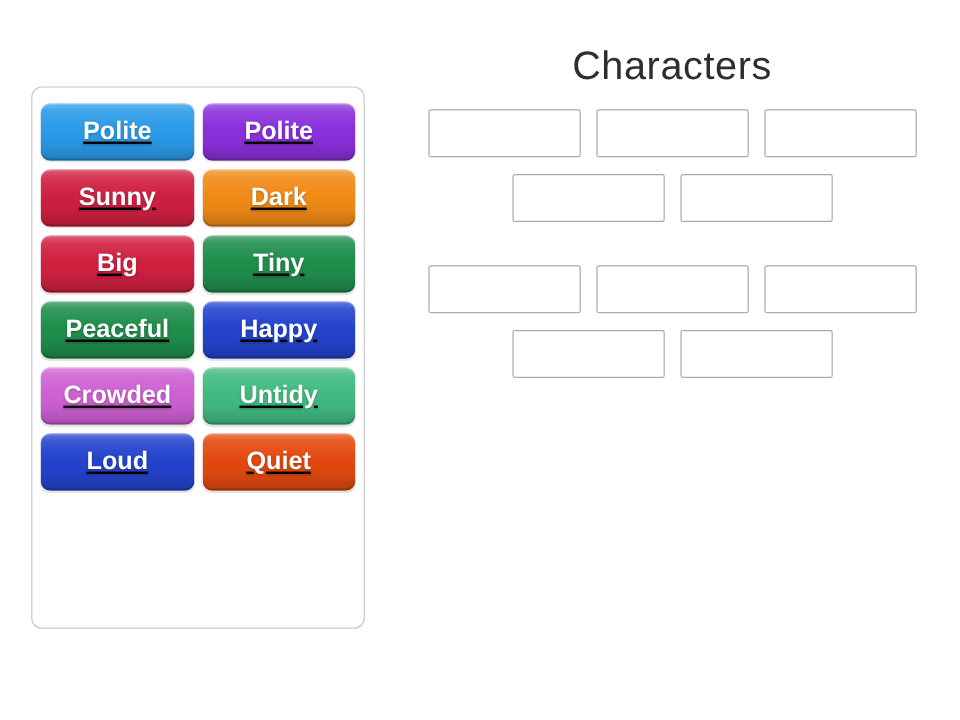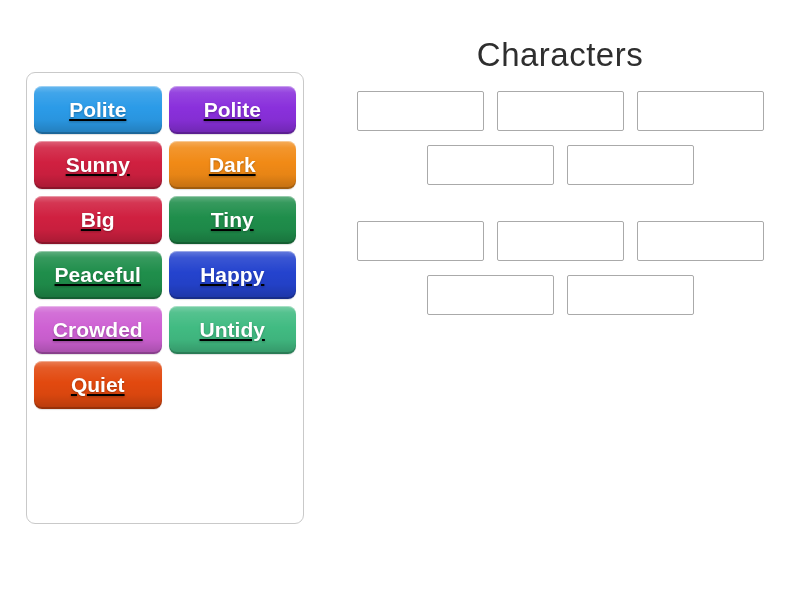--- a/index.html
+++ b/index.html
@@ -88,20 +88,21 @@
   <div class="tile" style="background-color: rgb(43, 155, 232);">Polite</div>
   <div class="tile" style="background-color: rgb(138, 48, 220);">Polite</div>
   <div class="tile" style="background-color: rgb(208, 32, 64);">Sunny</div>
   <div class="tile" style="background-color: rgb(241, 138, 22);">Dark</div>
   <div class="tile" style="background-color: rgb(208, 32, 64);">Big</div>
   <div class="tile" style="background-color: rgb(31, 142, 75);">Tiny</div>
   <div class="tile" style="background-color: rgb(31, 142, 75);">Peaceful</div>
   <div class="tile" style="background-color: rgb(36, 67, 206);">Happy</div>
   <div class="tile" style="background-color: rgb(206, 97, 211);">Crowded</div>
   <div class="tile" style="background-color: rgb(65, 187, 130);">Untidy</div>
+  <div class="tile" style="background-color: rgb(36, 67, 206);">Loud</div>
   <div class="tile" style="background-color: rgb(226, 73, 15);">Quiet</div>
 </div>
 
 <div class="groups">
 
   <section class="group">
     <h2 class="group-title">Characters</h2>
     <div class="slot-row">
       <div class="slot"></div>
       <div class="slot"></div>

